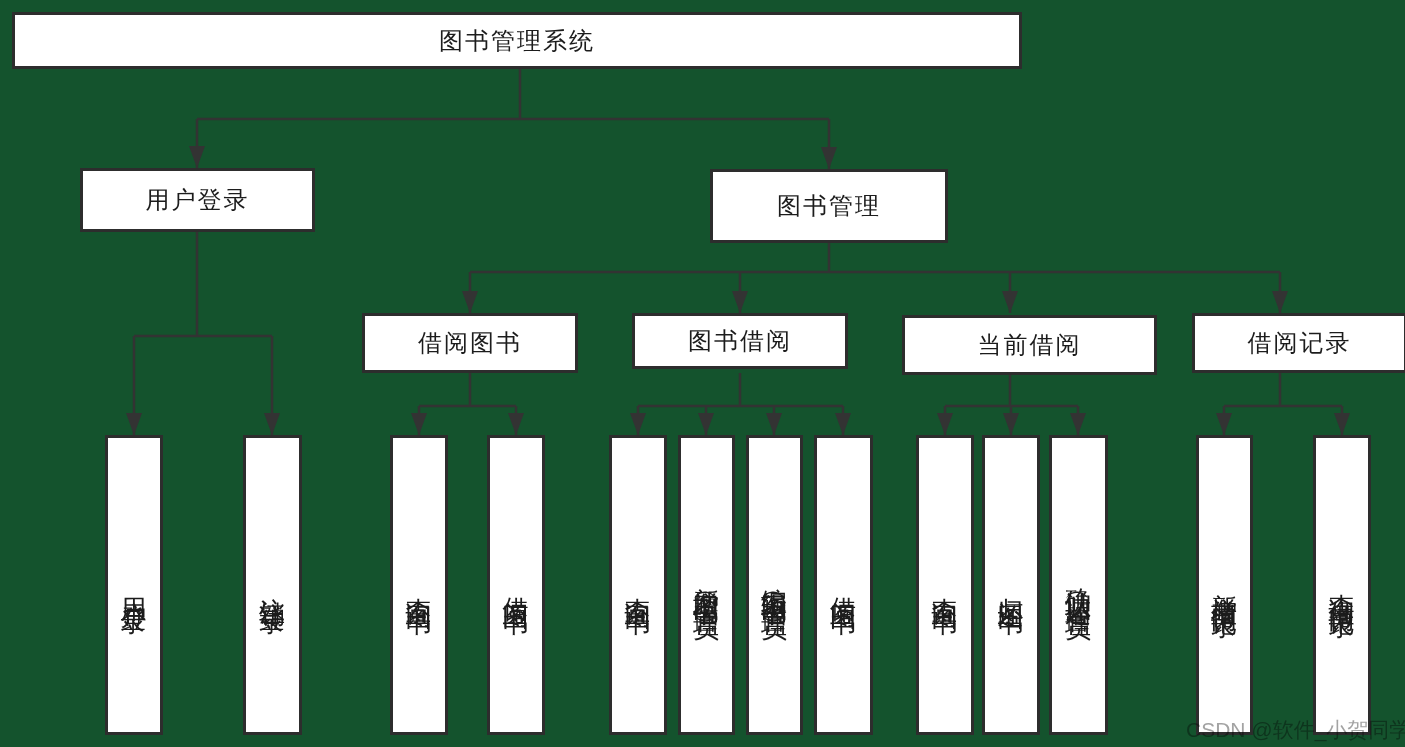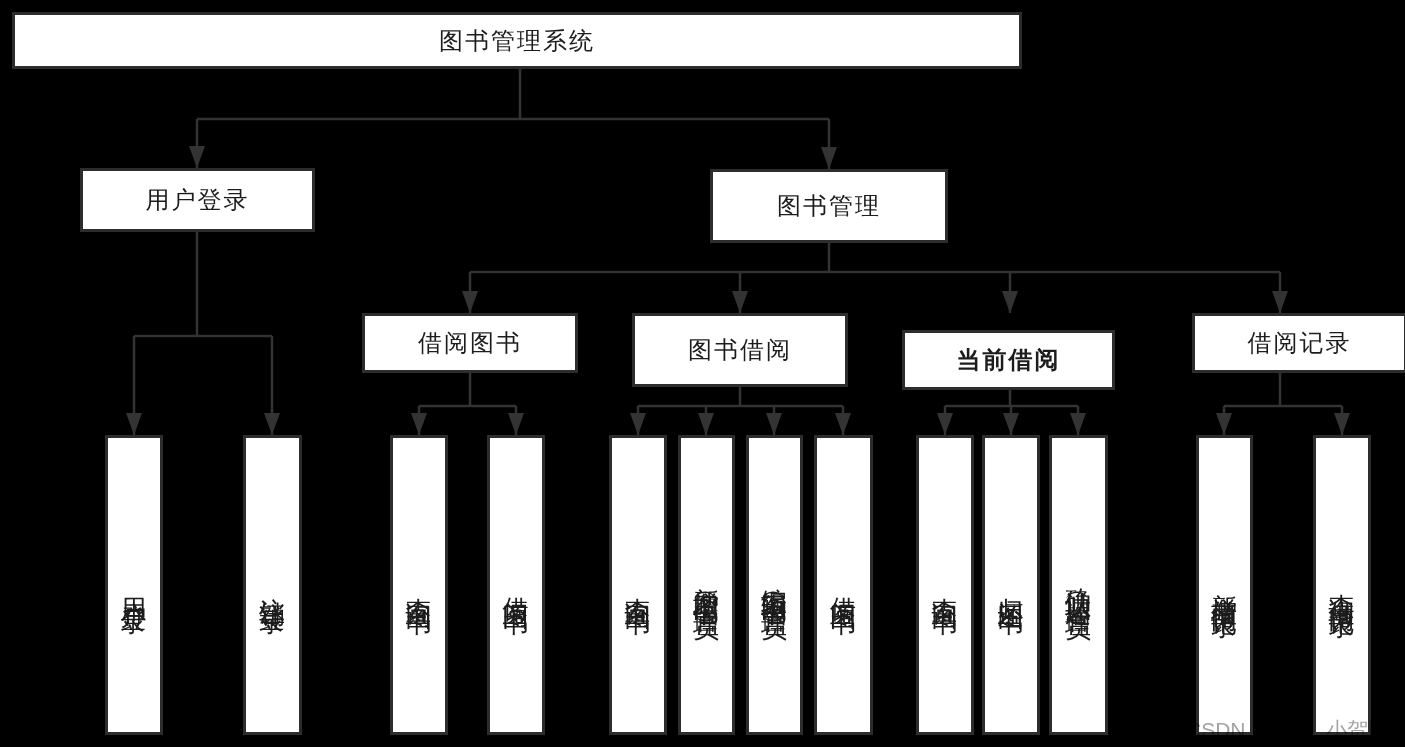--- a/index.html
+++ b/index.html
@@ -1,20 +1,20 @@
 <!DOCTYPE html>
 <html><head>
 <meta charset="utf-8">
 <style>
   html, body { margin: 0; padding: 0; background: #ffffff; }
   .stage {
     position: relative;
     width: 1405px;
     height: 747px;
-    background: #000000;
+    background: #14532d;
     font-family: "Liberation Sans", sans-serif;
     overflow: hidden;
   }
   .connectors {
     position: absolute;
     left: 0; top: 0;
     width: 1405px; height: 747px;
   }
   .node {
     position: absolute;
@@ -110,24 +110,24 @@
   <div class="node" style="left:80px; top:168px; width:235px; height:64px;">
     <span class="hlabel">用户登录</span>
   </div>
   <div class="node" style="left:710px; top:169px; width:238px; height:74px;">
     <span class="hlabel">图书管理</span>
   </div>
 
   <div class="node" style="left:362px; top:313px; width:216px; height:60px;">
     <span class="hlabel">借阅图书</span>
   </div>
-  <div class="node" style="left:632px; top:313px; width:216px; height:74px;">
+  <div class="node" style="left:632px; top:313px; width:216px; height:56px;">
     <span class="hlabel">图书借阅</span>
   </div>
-  <div class="node" style="left:902px; top:330px; width:213px; height:60px;font-weight:bold;">
+  <div class="node" style="left:902px; top:315px; width:255px; height:60px;">
     <span class="hlabel">当前借阅</span>
   </div>
   <div class="node" style="left:1172px; top:313px; width:215px; height:60px;margin-left:20px;">
     <span class="hlabel">借阅记录</span>
   </div>
 
   <div class="node" style="left:105px; top:435px; width:58px; height:300px;">
     <span class="vlabel">用户登录</span>
   </div>
   <div class="node" style="left:243px; top:435px; width:59px; height:300px;">

